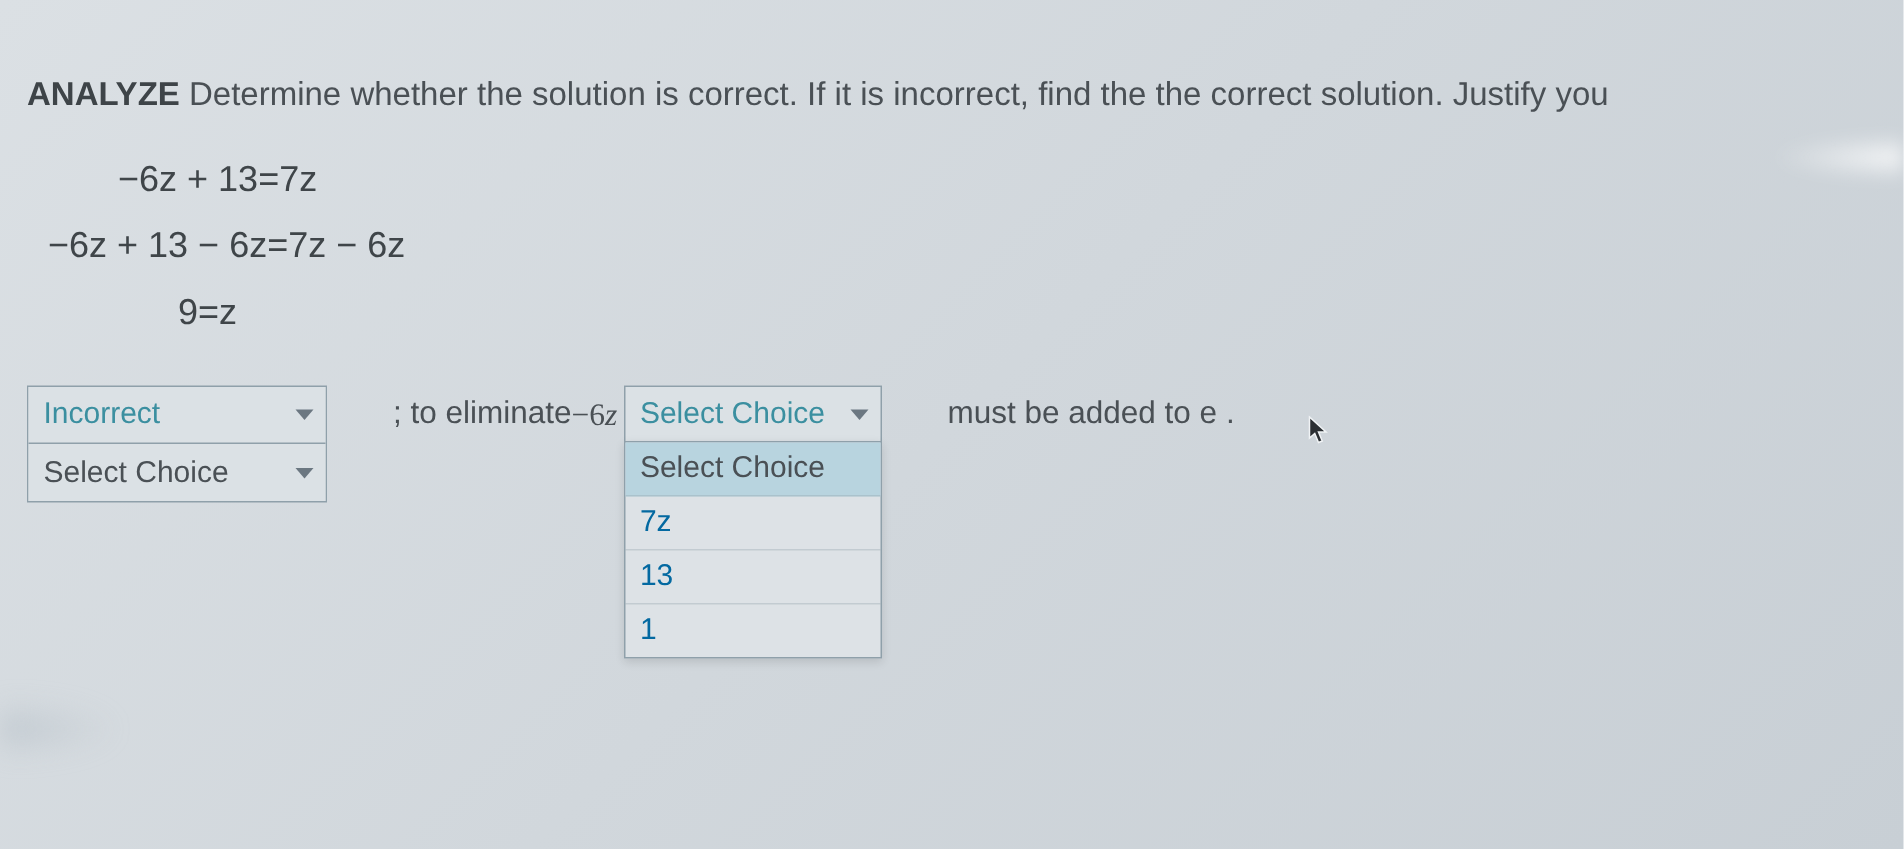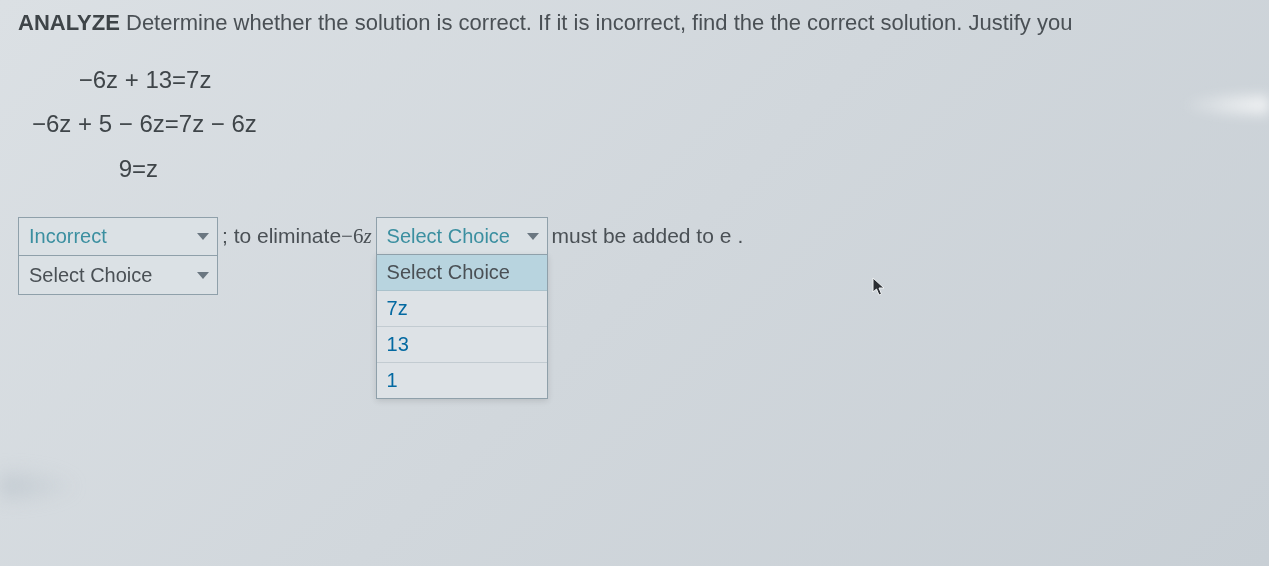--- a/index.html
+++ b/index.html
@@ -14,20 +14,21 @@
     overflow: hidden;
     position: relative;
   }
   .page {
     padding: 10px 18px;
   }
   .heading {
     font-size: 22px;
     color: #4a5055;
     margin-bottom: 22px;
+    margin-top: 40px;
   }
   .heading .bold { font-weight: 700; color: #3e4448; }
   .equations {
     font-family: Liberation Sans, sans-serif;
     font-size: 24px;
     color: #3f4549;
     margin-left: 14px;
     line-height: 1.85;
     margin-bottom: 26px;
   }
@@ -75,20 +76,21 @@
     border-bottom: 1px solid #8fa0aa;
     min-width: 198px;
   }
   .stacked-selects .select-box:last-child { border-bottom: none; }
   .txt-seg {
     display: inline-flex;
     align-items: center;
     height: 38px;
     padding: 0 4px;
     white-space: nowrap;
+    margin-left: 40px;
   }
   .it { font-style: italic; font-family: 'Times New Roman', serif; }
   .minus { font-family: 'Times New Roman', serif; }
   .dropdown-wrap {
     position: relative;
     display: inline-block;
     vertical-align: top;
   }
   .dropdown-list {
     position: absolute;
@@ -151,21 +153,21 @@
 
 <div class="page">
   <div class="heading">
     <span class="bold">ANALYZE</span>
     <span> </span>
     <span>Determine whether the solution is correct. If it is incorrect, find the the correct solution. Justify you</span>
   </div>
 
   <div class="equations">
     <div class="eq">       −6z + 13=7z</div>
-    <div class="eq">−6z + 5 − 6z=7z − 6z</div>
+    <div class="eq">−6z + 13 − 6z=7z − 6z</div>
     <div class="eq">             9=z</div>
   </div>
 
   <div class="sentence-row">
 
     <div class="stacked-selects">
       <div class="select-box selected-first">
         <span>Incorrect</span>
         <span class="chev"></span>
       </div>

